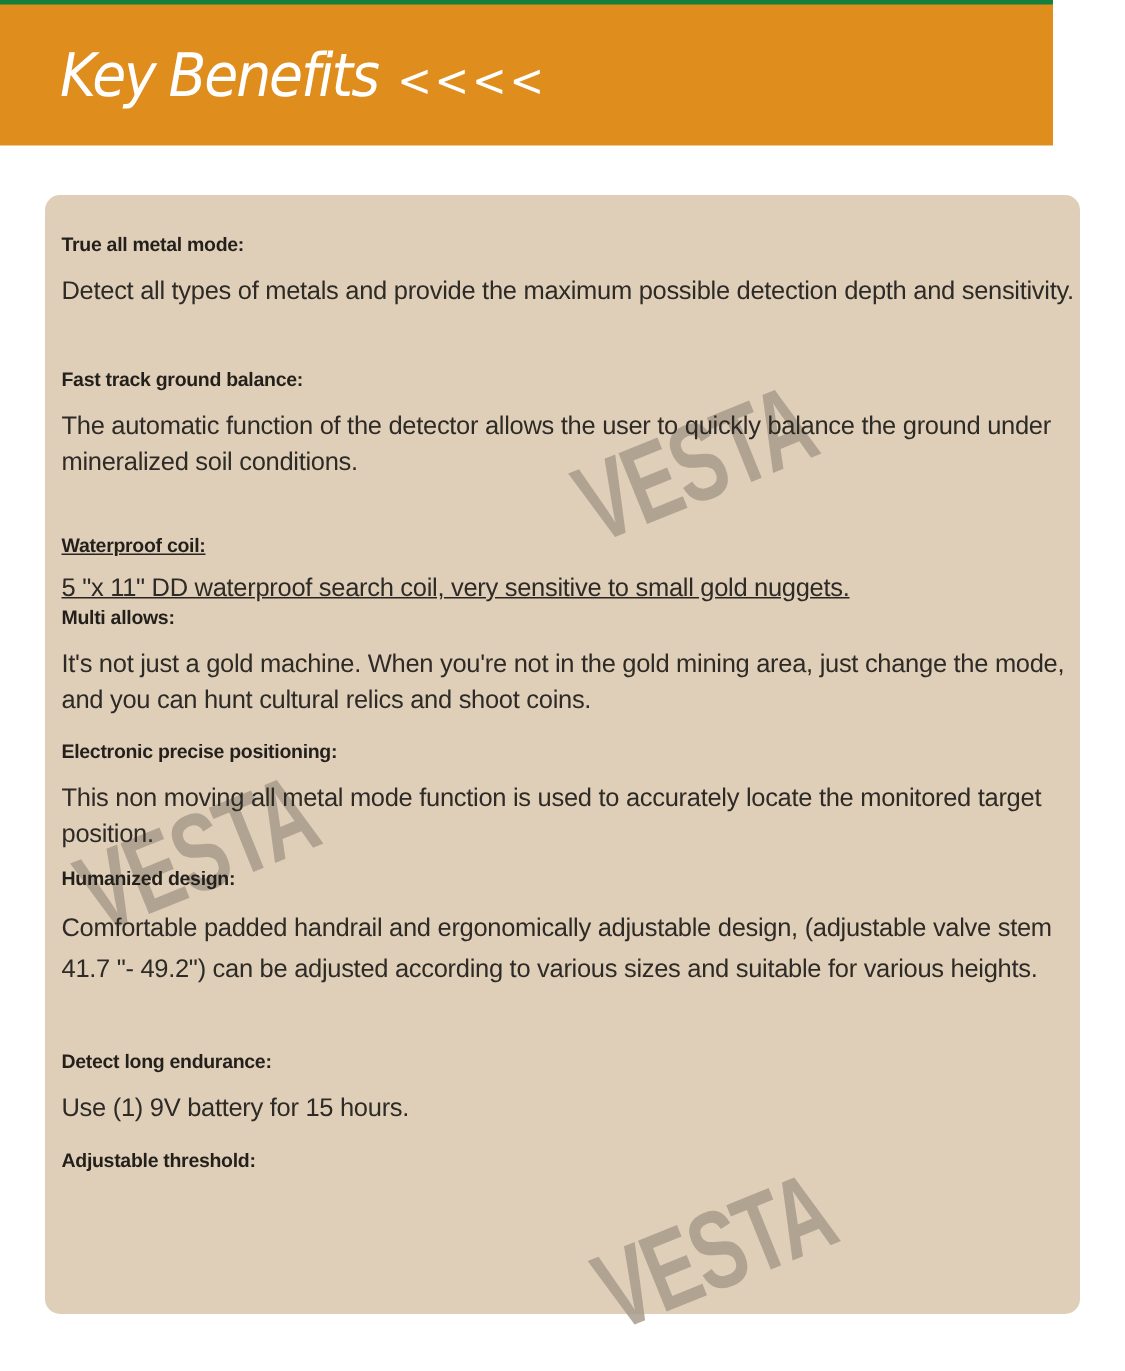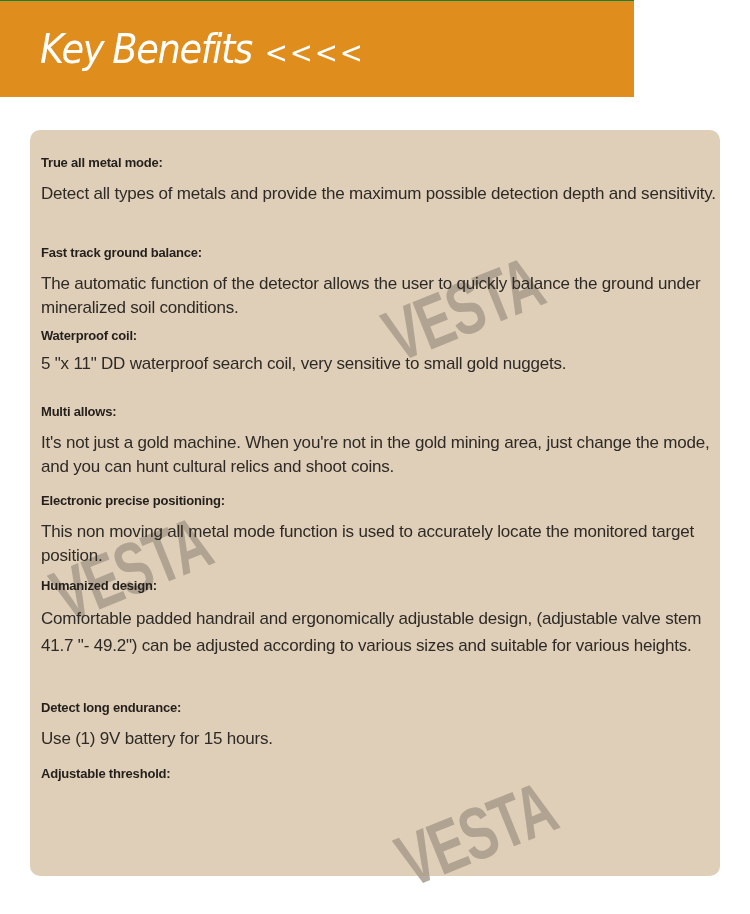--- a/index.html
+++ b/index.html
@@ -1,23 +1,23 @@
 <!DOCTYPE html>
 <html><head>
   <meta charset="utf-8">
   <style>
     html, body { margin: 0; padding: 0; }
     body {
       width: 750px; height: 914px; background: #ffffff; position: relative; overflow: hidden;
       font-family: "Liberation Sans", "DejaVu Sans", sans-serif;
     }
     .banner {
-      position: absolute; left: 0; top: 0; width: 634px; height: 97px;
+      position: absolute; left: 0; top: 0; width: 702px; height: 97px;
       background: #df8d1c;
-      border-top: 1px solid #15803d;
+      border-top: 3px solid #15803d;
       box-sizing: border-box;
     }
     .banner-title {
       position: absolute; left: 40px; top: 24px;
       color: #ffffff; font-style: italic;
       font-family: "DejaVu Sans", sans-serif;
       font-size: 40px; line-height: 48px; letter-spacing: -1.5px;
       white-space: nowrap;
       transform: scaleX(0.92); transform-origin: left center;
     }
@@ -63,21 +63,21 @@
 <div class="item" style="top:152px;">
   <div class="heading">True all metal mode:</div>
   <div class="desc">Detect all types of metals and provide the maximum possible detection depth and sensitivity.</div>
 </div>
 
 <div class="item" style="top:242px;">
   <div class="heading">Fast track ground balance:</div>
   <div class="desc">The automatic function of the detector allows the  user to quickly balance the ground under mineralized soil conditions.</div>
 </div>
 
-<div class="item" style="top:325px;">
+<div class="item" style="top:353px;text-decoration:underline;">
   <div class="heading">Waterproof coil:</div>
   <div class="desc" style="margin-top:5px;">5 "x 11" DD waterproof search coil, very sensitive to small  gold nuggets.</div>
 </div>
 
 <div class="item" style="top:401px;">
   <div class="heading">Multi allows:</div>
   <div class="desc">It's not just a gold machine. When you're not in the gold mining area, just change the mode, and you can hunt cultural relics and shoot coins.</div>
 </div>
 
 <div class="item" style="top:490px;">

